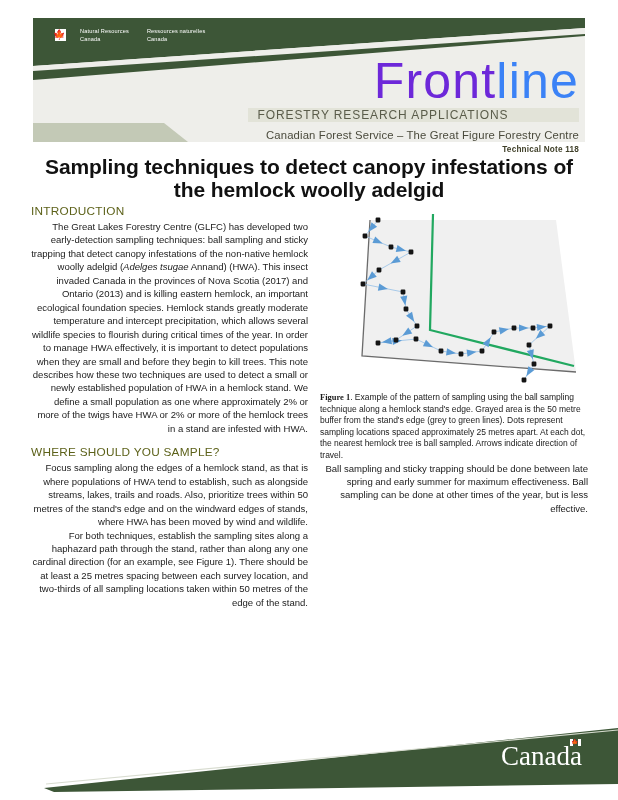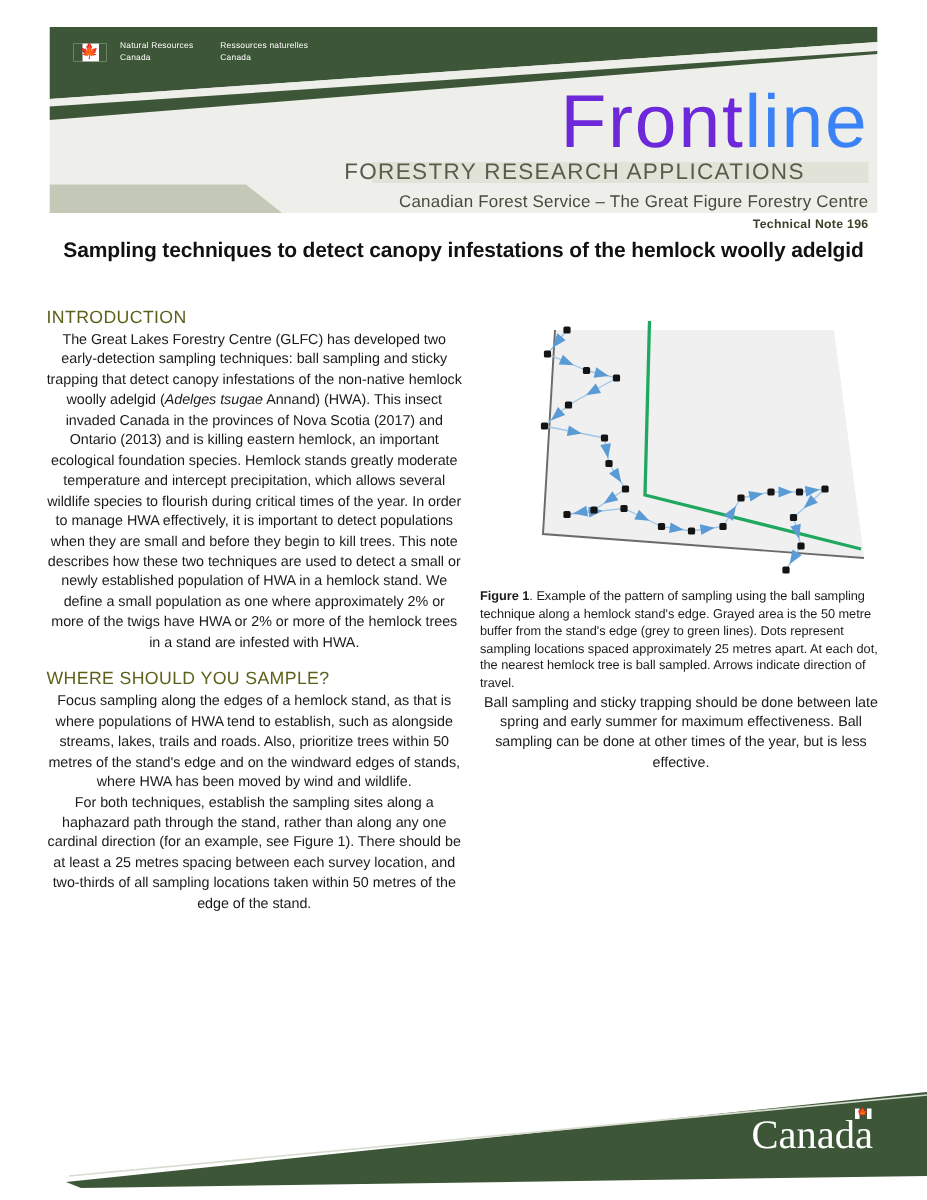--- a/index.html
+++ b/index.html
@@ -100,21 +100,21 @@
     height: 14px;
     background: #e2e3d8;
     z-index: 2;
   }
   .tagline {
     position: absolute;
     right: 6px;
     top: 91px;
     width: 392px;
     text-align: center;
-    font-size: 15px;
+    font-size: 12px;
     line-height: 12px;
     letter-spacing: 0.9px;
     color: #5a5c4a;
     z-index: 3;
     white-space: nowrap;
   }
 
   .cfs-line {
     position: absolute;
     right: 6px;
@@ -139,21 +139,21 @@
     white-space: nowrap;
   }
 
   
   .doc-title {
     position: absolute;
     left: 40px;
     top: 155px;
     width: 538px;
     text-align: center;
-    font-size: 14px;
+    font-size: 21px;
     line-height: 23px;
     font-weight: bold;
     color: #111111;
     letter-spacing: -0.1px;
   }
 
   
   .col-left {
     position: absolute;
     left: 31px;
@@ -175,33 +175,33 @@
     color: #5c6119;
     letter-spacing: 0.25px;
   }
   h2.sec.tight { margin-top: 10px; }
 
   p.body {
     margin: 0;
     font-size: 9.55px;
     line-height: 13.45px;
     color: #1b1b1b;
-    text-align: center;
+    text-align: right;
     letter-spacing: -0.02px;
   }
   p.body + p.body { margin-top: 0; }
 
   .cap {
     margin: 0;
     font-size: 8.5px;
     line-height: 11.6px;
     color: #1b1b1b;
     letter-spacing: -0.02px;
   }
-  .cap b { font-weight: bold; }
+  .cap b { font-weight: bold; font-family: Liberation Serif, serif; }
 
   
   .figure-wrap {
     position: absolute;
     left: 318px;
     top: 206px;
     width: 272px;
     height: 182px;
   }
 
@@ -286,21 +286,21 @@
   </div>
 
   <div class="frontline-title">
     <span class="fl-front">Front</span><span class="fl-line">line</span>
   </div>
 
   <div class="tagline-band"></div>
   <div class="tagline">FORESTRY RESEARCH APPLICATIONS</div>
 
   <div class="cfs-line">Canadian Forest Service – The Great Figure Forestry Centre</div>
-  <div class="tech-note">Technical Note 196</div>
+  <div class="tech-note">Technical Note 118</div>
 </div>
 
 <div class="doc-title">Sampling techniques to detect canopy infestations of the hemlock woolly adelgid</div>
 
 <div class="col-left">
   <h2 class="sec">INTRODUCTION</h2>
   <p class="body"><span>The Great Lakes Forestry Centre (GLFC) has developed two early-detection sampling techniques: ball sampling and sticky trapping that detect canopy infestations of the non-native hemlock woolly adelgid (<i>Adelges tsugae</i> Annand) (HWA). This insect invaded Canada in the provinces of Nova Scotia (2017) and Ontario (2013) and is killing eastern hemlock, an important ecological foundation species. Hemlock stands greatly moderate temperature and intercept precipitation, which allows several wildlife species to flourish during critical times of the year. In order to manage HWA effectively, it is important to detect populations when they are small and before they begin to kill trees. This note describes how these two techniques are used to detect a small or newly established population of HWA in a hemlock stand. We define a small population as one where approximately 2% or more of the twigs have HWA or 2% or more of the hemlock trees in a stand are infested with HWA.</span></p>
 
   <h2 class="sec tight">WHERE SHOULD YOU SAMPLE?</h2>
   <p class="body">Focus sampling along the edges of a hemlock stand, as that is where populations of HWA tend to establish, such as alongside streams, lakes, trails and roads. Also, prioritize trees within 50 metres of the stand's edge and on the windward edges of stands, where HWA has been moved by wind and wildlife.</p>

